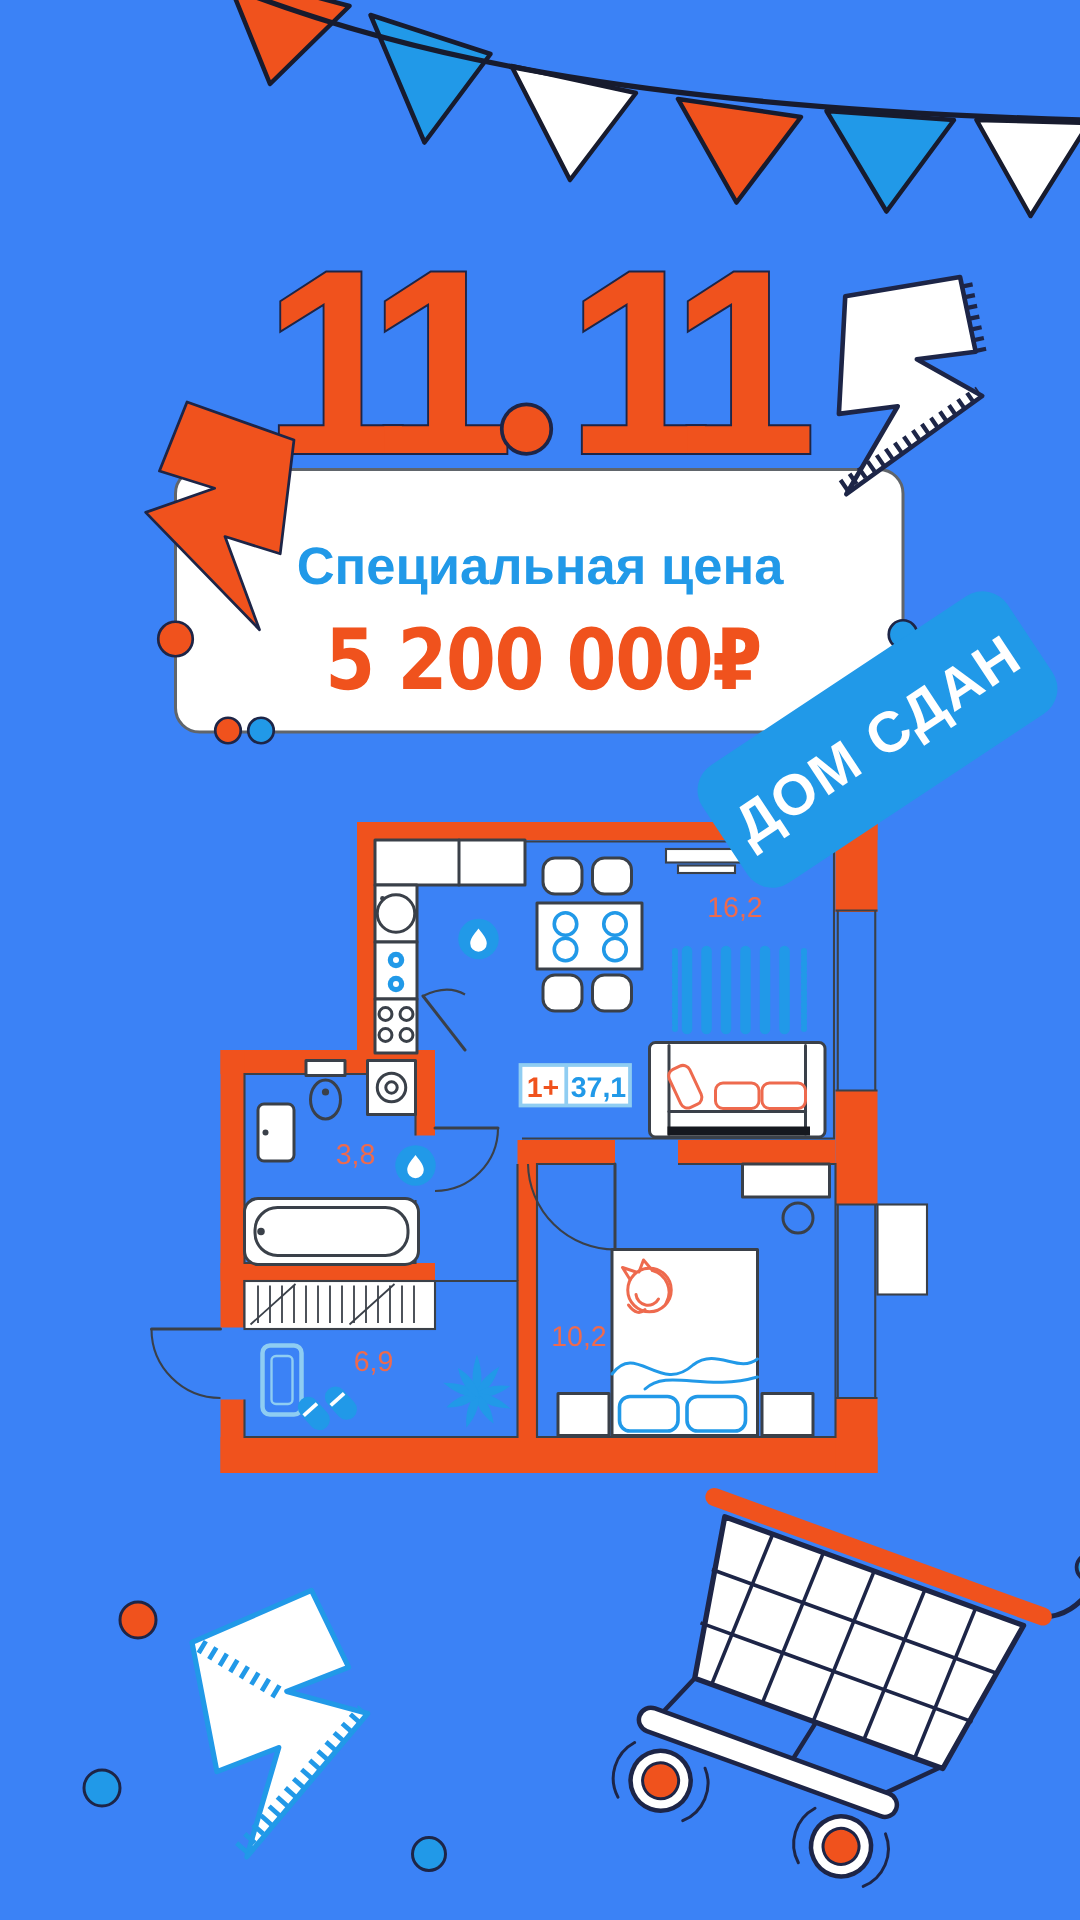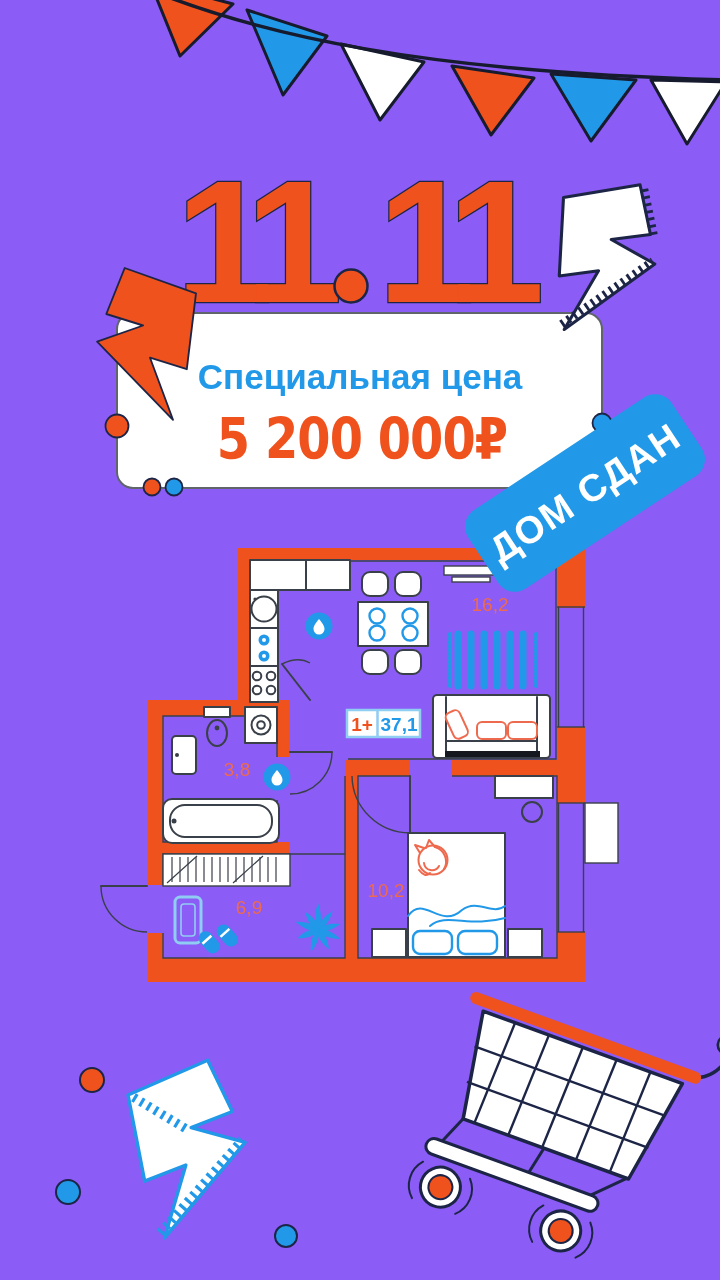--- a/index.html
+++ b/index.html
@@ -1,16 +1,16 @@
 <!DOCTYPE html>
 <html><head>
 <meta charset="utf-8">
 <style>
   html,body{margin:0;padding:0;background:#ffffff;}
-  .frame{position:relative;width:720px;height:1280px;overflow:hidden;background:#8b5cf6;
+  .frame{position:relative;width:720px;height:1280px;overflow:hidden;background:#3b82f6;
          font-family:"Liberation Sans",sans-serif;}
   svg{display:block;}
   
   .pn{stroke:#171B2E;stroke-width:3;stroke-linejoin:round;}
   
   .date-num{font:bold 175px "Liberation Sans",sans-serif;letter-spacing:-18px;
             fill:#F0521D;stroke:#1D2547;stroke-width:2.5;paint-order:stroke;}
   .offer-title{font:bold 35px "Liberation Sans",sans-serif;fill:#2199E8;}
   .offer-price{font:bold 52px "DejaVu Sans",sans-serif;fill:#F0521D;letter-spacing:-1px;}
   .badge-txt{font:bold 38px "Liberation Sans",sans-serif;fill:#fff;letter-spacing:1.5px;}

